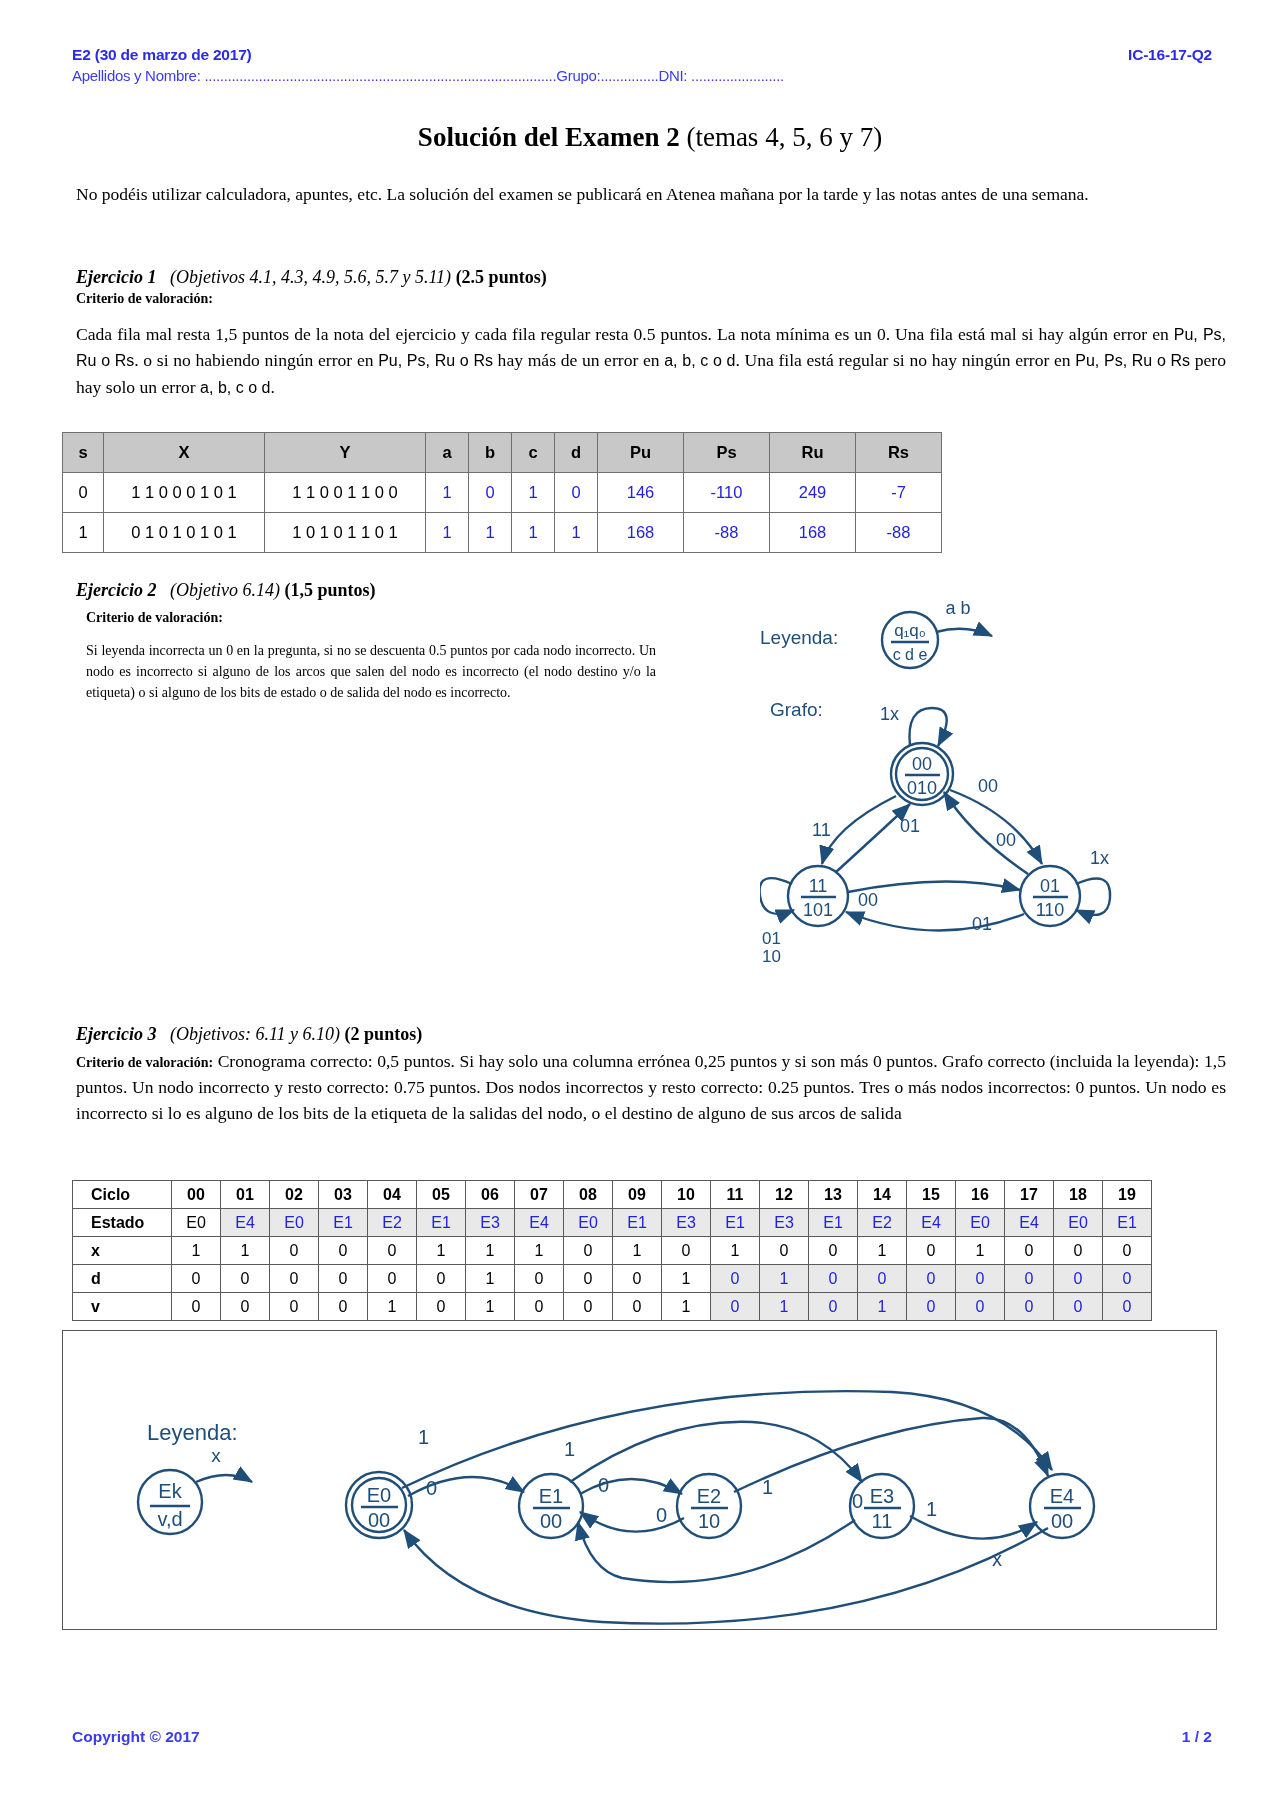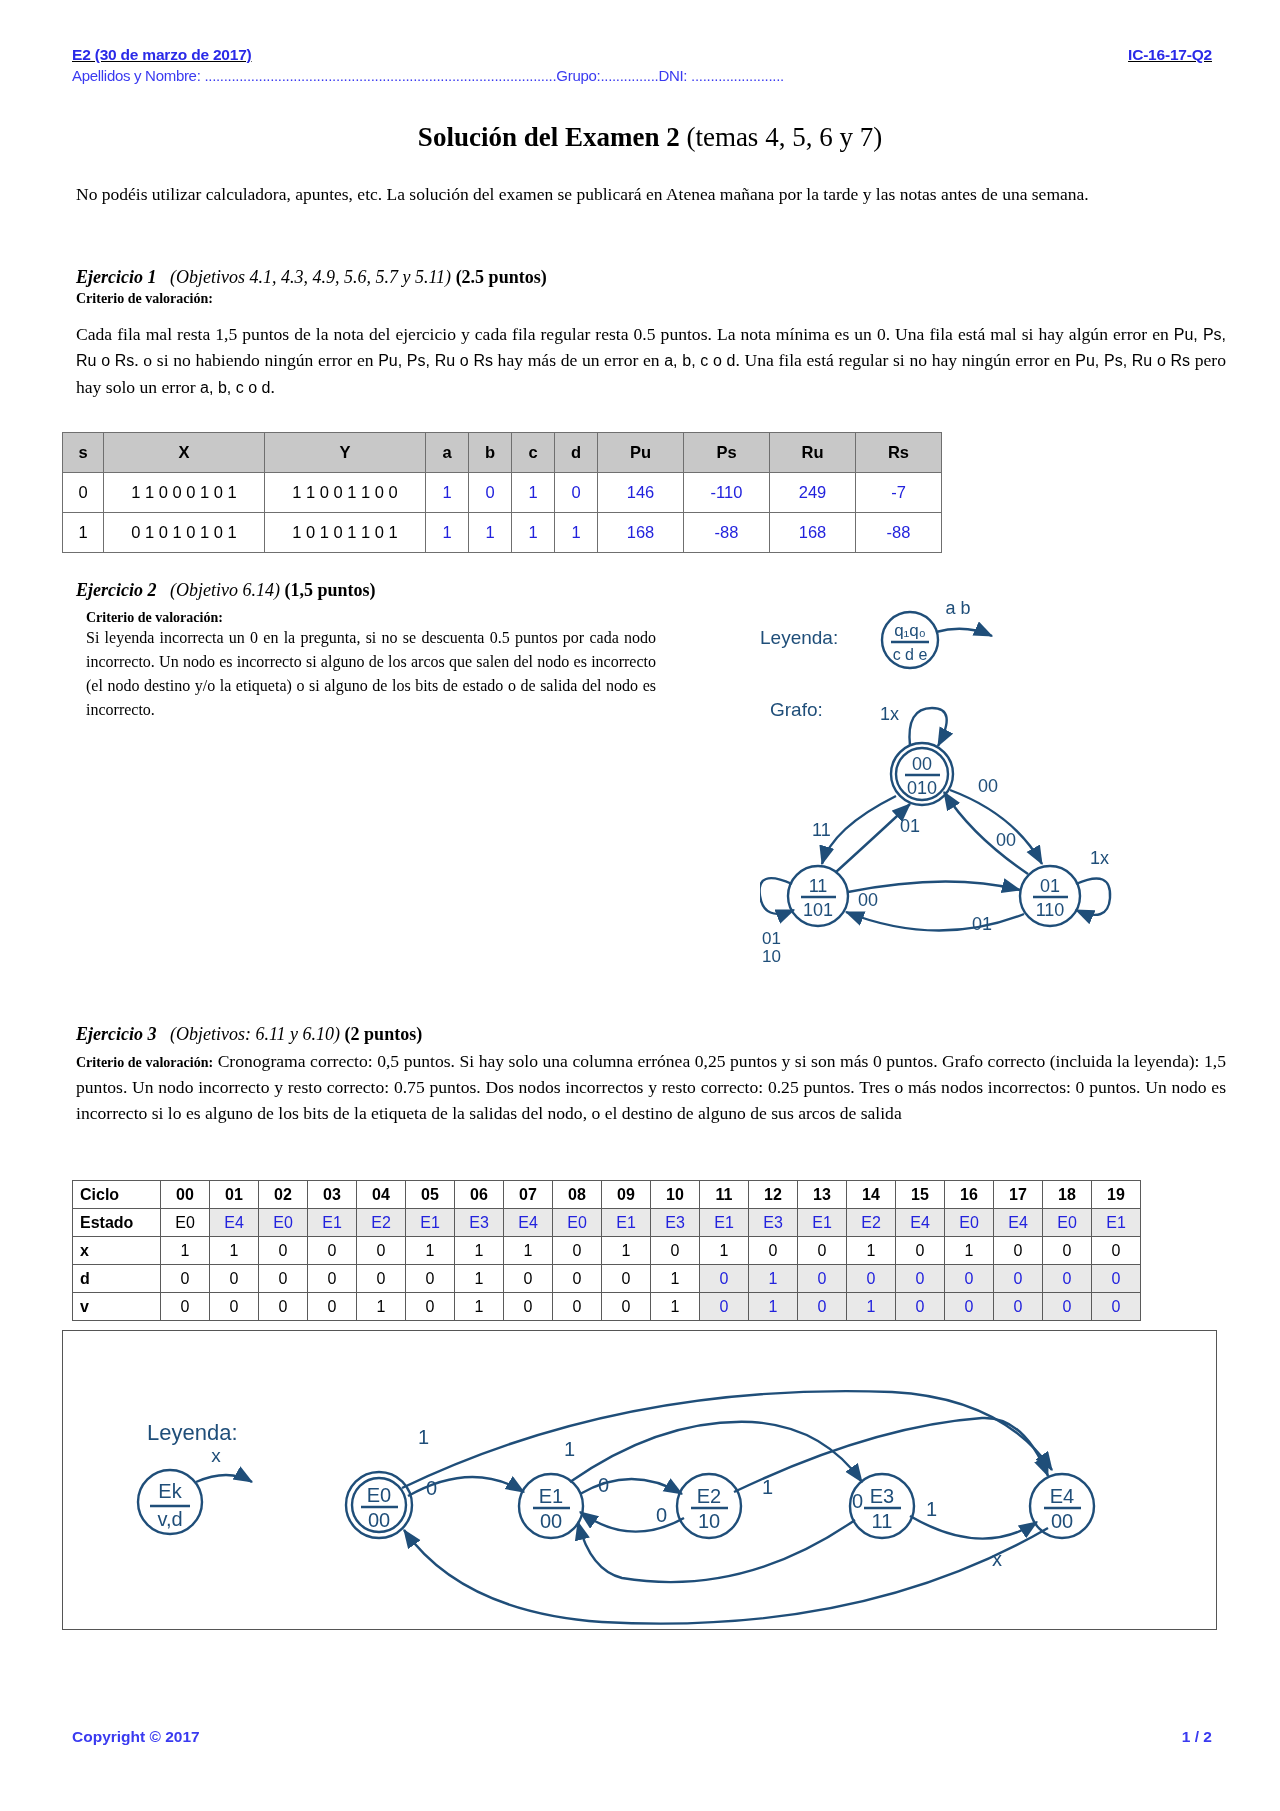--- a/index.html
+++ b/index.html
@@ -8,21 +8,21 @@
     background:#ffffff;
     font-family:"Liberation Serif", serif;
     color:#000;
     position:relative;
     overflow:hidden;
   }
   .page { position:relative; width:1280px; height:1811px; padding:0; box-sizing:border-box; }
 
   
   .hdr { position:absolute; left:72px; top:46px; width:1140px; }
-  .hdr-row1 { display:flex; justify-content:space-between; align-items:flex-end;text-decoration:underline; }
+  .hdr-row1 { display:flex; justify-content:space-between; align-items:flex-end; }
   .hdr-left, .hdr-right {
     color:#2a2ae8; font-family:"Liberation Sans", sans-serif;
     font-weight:bold; font-size:15.5px; letter-spacing:-0.2px;
   }
   .hdr-row2 {
     color:#3a3af0; font-family:"Liberation Sans", sans-serif;
     font-size:15px; margin-top:3px; white-space:nowrap; letter-spacing:-0.3px;
   }
 
   
@@ -55,36 +55,36 @@
           font-family:"Liberation Sans", sans-serif; }
   .tbl1 td, .tbl1 th { border:1px solid #6f6f6f; text-align:center; font-size:16.5px; }
   .tbl1 thead th { background:#c8c8c8; font-weight:bold; height:37px; color:#000; }
   .tbl1 tbody td { height:37px; background:#fff; }
   .tbl1 .blue { color:#2222dd; }
   .w-s { width:38px; } .w-xy { width:158px; } .w-abcd { width:40px; } .w-p { width:83px; }
 
   
   .ex2 { position:absolute; left:76px; top:578px; width:640px; }
   .ex2 .crit { margin-top:6px; margin-left:10px; }
-  .ex2 .body { margin-left:10px; font-size:16px; line-height:1.5; text-align:justify; width:570px; }
+  .ex2 .body { margin-top:14px; margin-left:10px; font-size:14px; line-height:1.5; text-align:justify; width:570px; }
 
   
   .dia2 { position:absolute; left:760px; top:596px; }
   .dia3 { position:absolute; left:62px; top:1330px; }
 
   
   .ex3 { position:absolute; left:76px; top:1022px; width:1150px; }
   .ex3 .body { font-size:17.6px; line-height:1.5; text-align:justify; }
 
   
   .tbl2 { position:absolute; left:72px; top:1180px; border-collapse:collapse;
           font-family:"Liberation Sans", sans-serif; }
   .tbl2 td, .tbl2 th { border:1px solid #5a5a5a; text-align:center; font-size:16px;
                        height:27px; padding:0 2px; }
-  .tbl2 .rowhdr { font-weight:bold; text-align:left; padding-left:7px; width:78px; background:#fff; }
+  .tbl2 .rowhdr { font-weight:bold; text-align:left; padding-left:18px; width:78px; background:#fff; }
   .tbl2 .cyc { font-weight:bold; width:44px; background:#fff; }
   .tbl2 .b { color:#2222dd; }
   .tbl2 .shade { background:#e9e9e9; }
 
   
   .footer {
     position:absolute; left:72px; top:1728px; width:1140px;
     display:flex; justify-content:space-between;
     color:#3a3af0; font-family:"Liberation Sans", sans-serif;
     font-weight:bold; font-size:15.5px;

